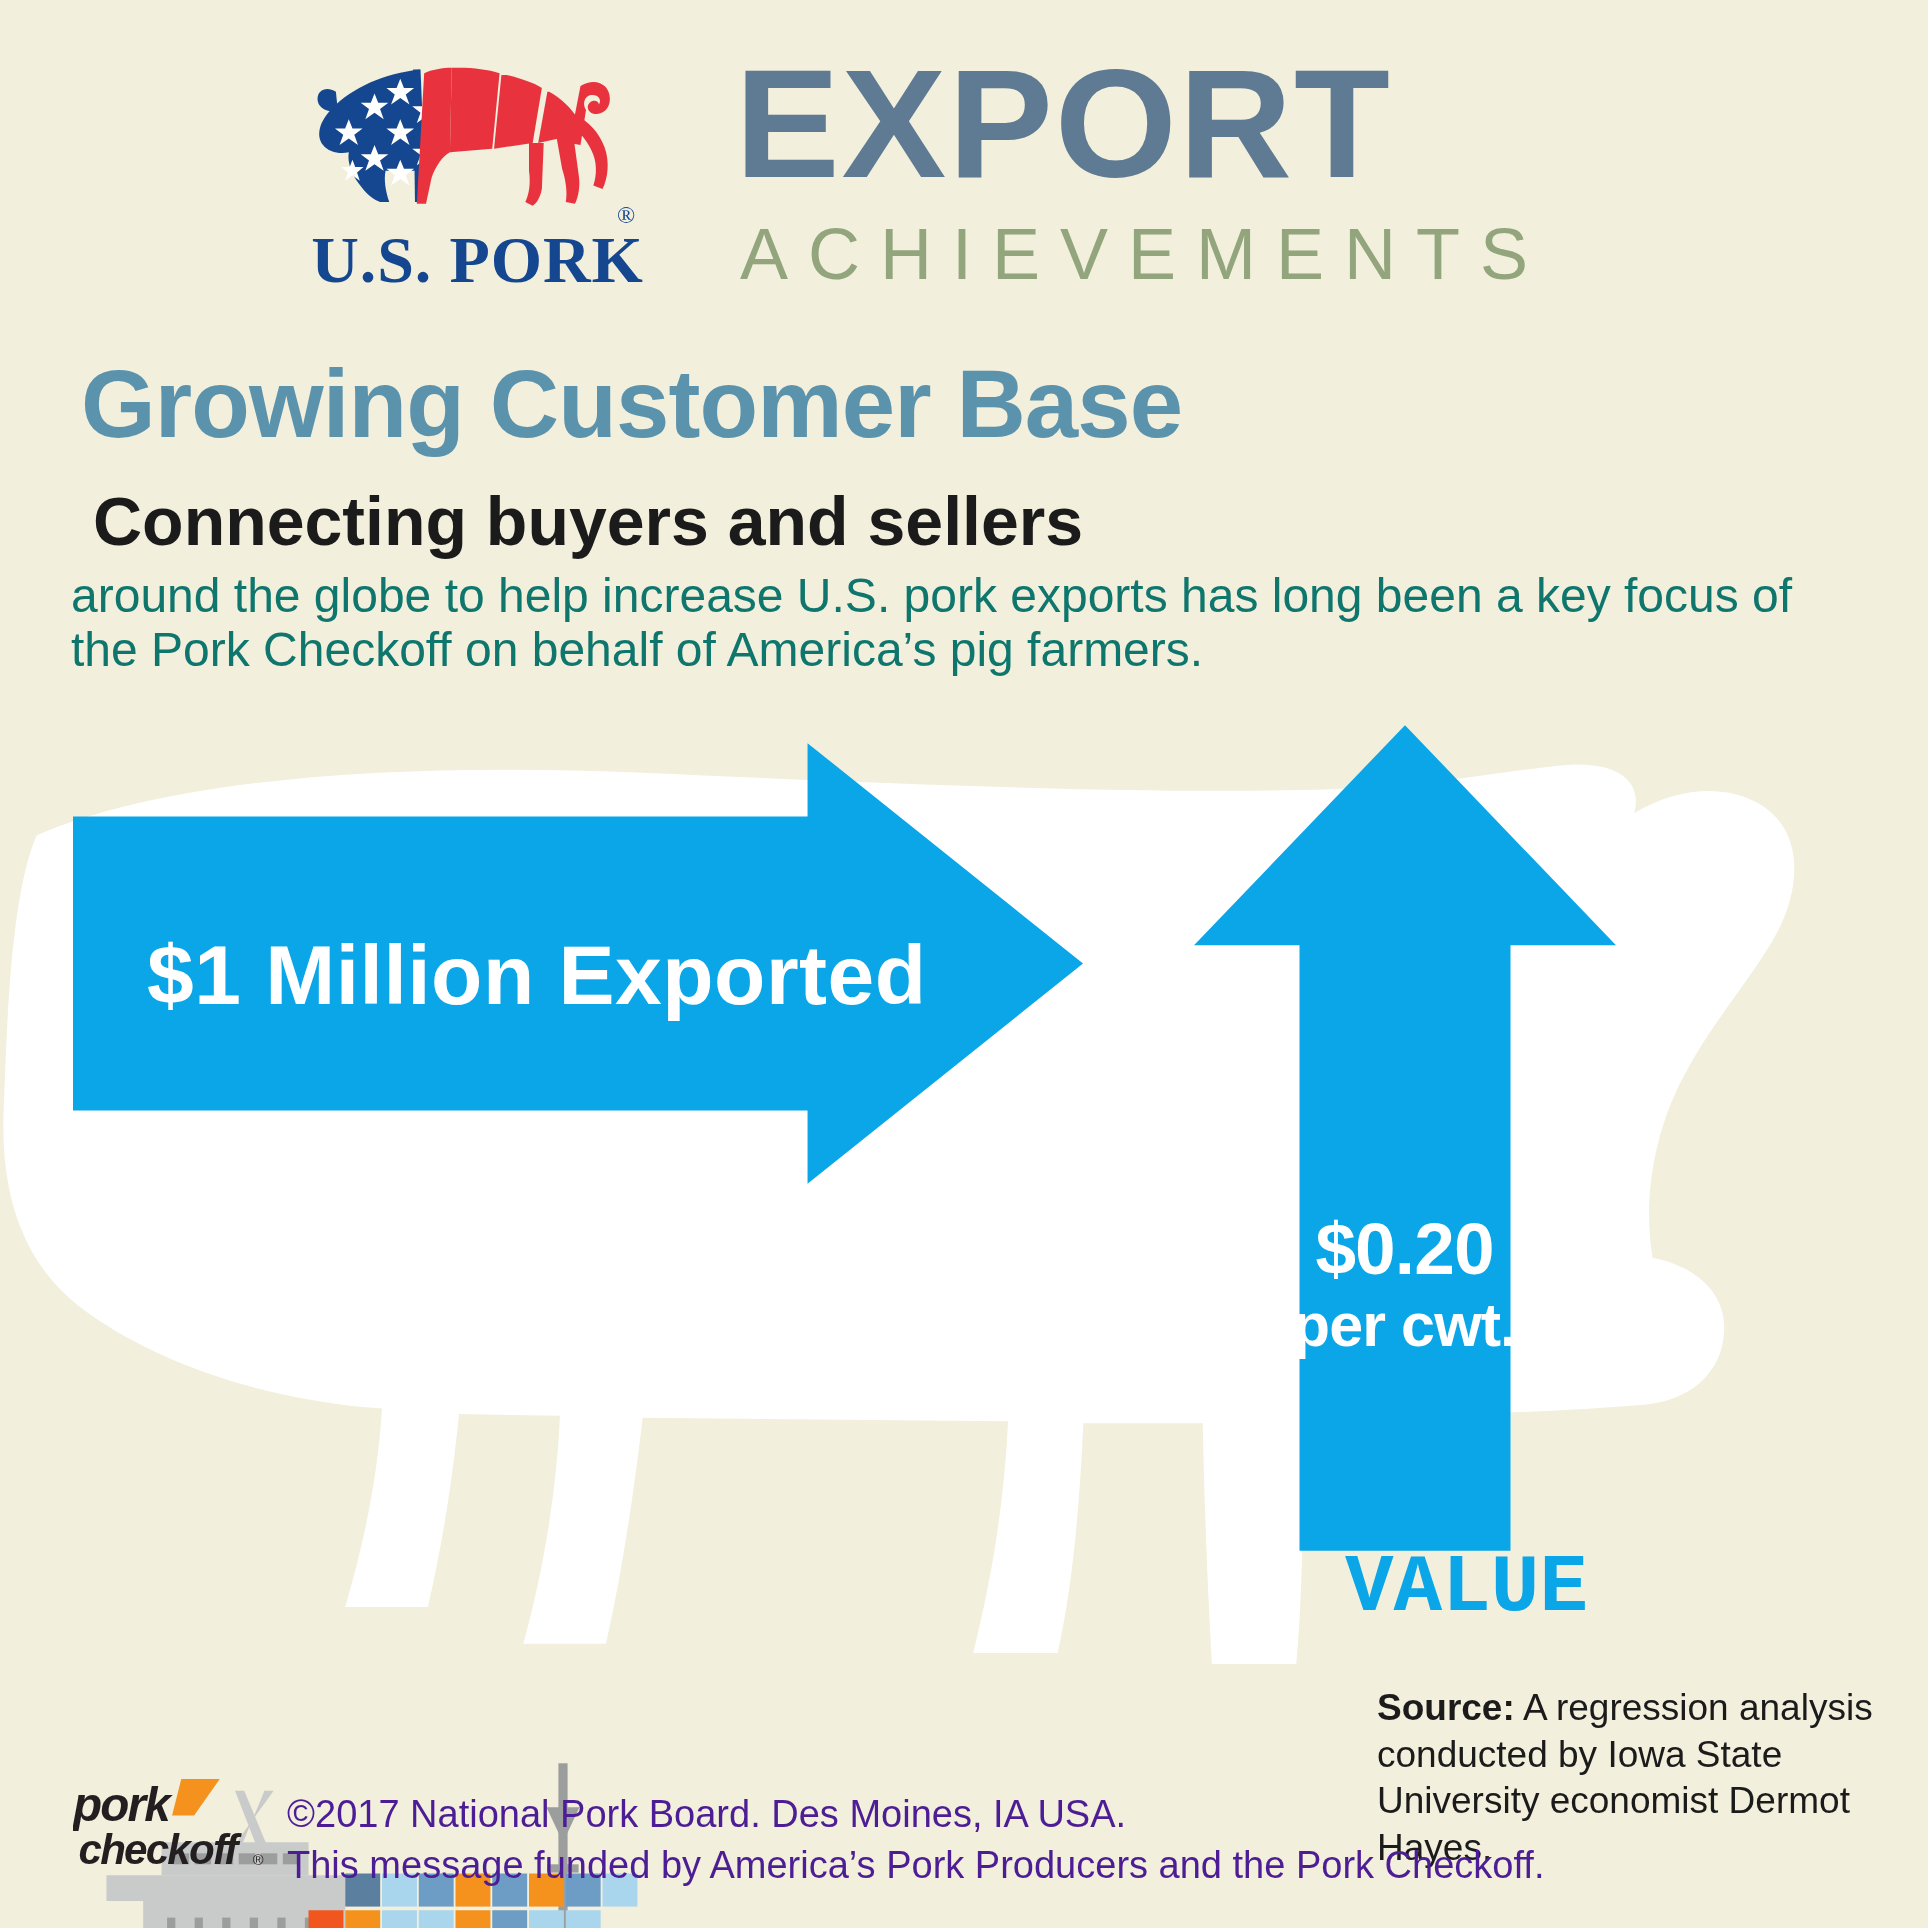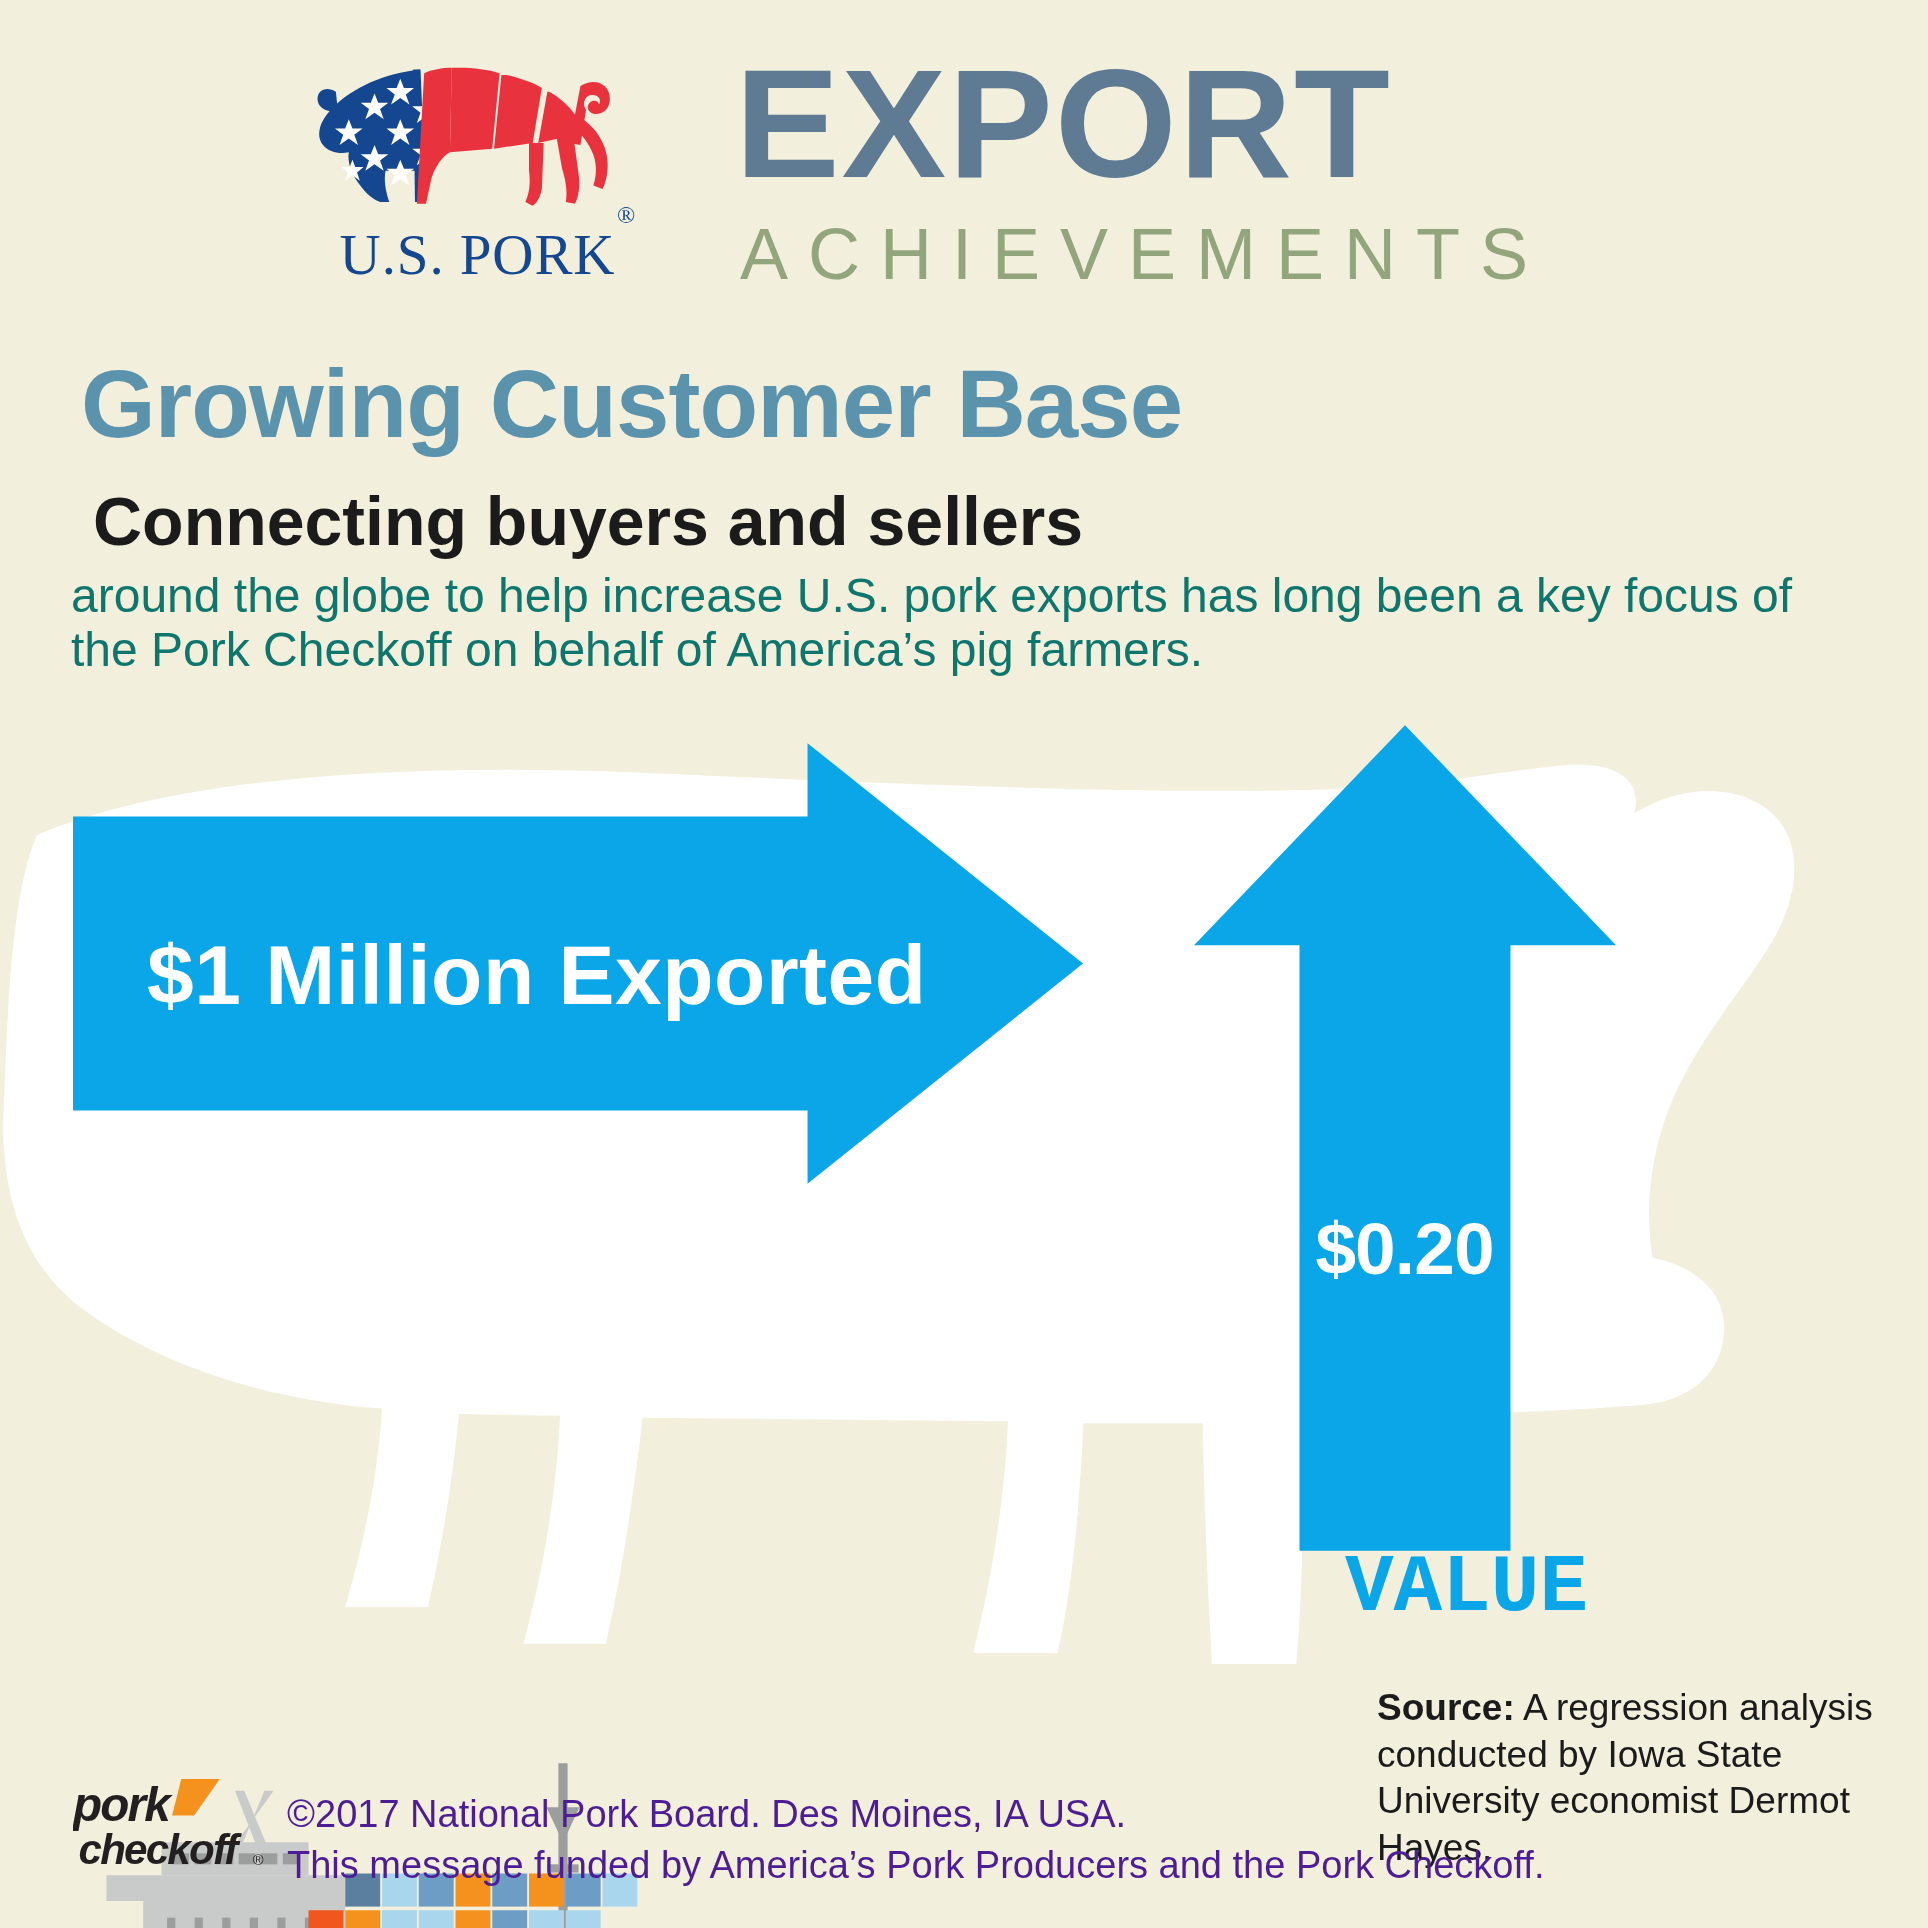--- a/index.html
+++ b/index.html
@@ -26,22 +26,22 @@
     left: 294px; top: 64px;
     width: 386px; height: 239px;
   }
   #logo-pig { position: absolute; left: 18.4px; top: 0; width: 331px; height: 161px; }
   #logo-wordmark {
     position: absolute;
     left: 0; top: 158px;
     width: 367px;
     text-align: center;
     font-family: "Liberation Serif", serif;
-    font-weight: normal;
-    font-size: 57px;
+    font-weight: bold;
+    font-size: 66px;
     letter-spacing: 0.9px;
     color: #14478f;
     white-space: nowrap;
   }
   #logo-reg {
     position: absolute;
     left: 323px; top: 138px;
     font-family: "Liberation Serif", serif;
     font-size: 24px;
     color: #14478f;
@@ -391,20 +391,21 @@
                L390 306 C372 288 362 278 352 268 L330 268
                C326 290 300 312 252 320 L24 318 Z" fill="#16232a"></path>
       <path d="M18 322 L352 322 C356 300 364 286 380 276 L600 276
                C680 276 760 268 812 248 L818 296 L712 396 L100 396 L12 336 Z" fill="#16232a"></path>
     </svg>
 
     <div id="exported-label">$1 Million Exported</div>
   </div>
 
   <div id="value-amount">$0.20</div>
+  <div id="value-unit">per cwt.</div>
   <div id="value-caption">VALUE</div>
 
 
   <div id="source-note"><b>Source:</b><span> A regression analysis conducted by Iowa State University economist Dermot Hayes.</span></div>
 
   <svg id="footer-logo" viewBox="0 0 230 110">
     <text x="0" y="48" font-family="Liberation Sans, sans-serif" font-size="52" font-weight="bold" font-style="italic" fill="#231f20" letter-spacing="-2">pork</text>
     <polygon points="118,2 160,2 132,42 108,42" fill="#f5921e"></polygon>
     <text x="6" y="95" font-family="Liberation Sans, sans-serif" font-size="46" font-weight="bold" font-style="italic" fill="#231f20" letter-spacing="-2">checkoff</text>
     <text x="196" y="96" font-family="Liberation Sans, sans-serif" font-size="16" fill="#231f20">®</text>

